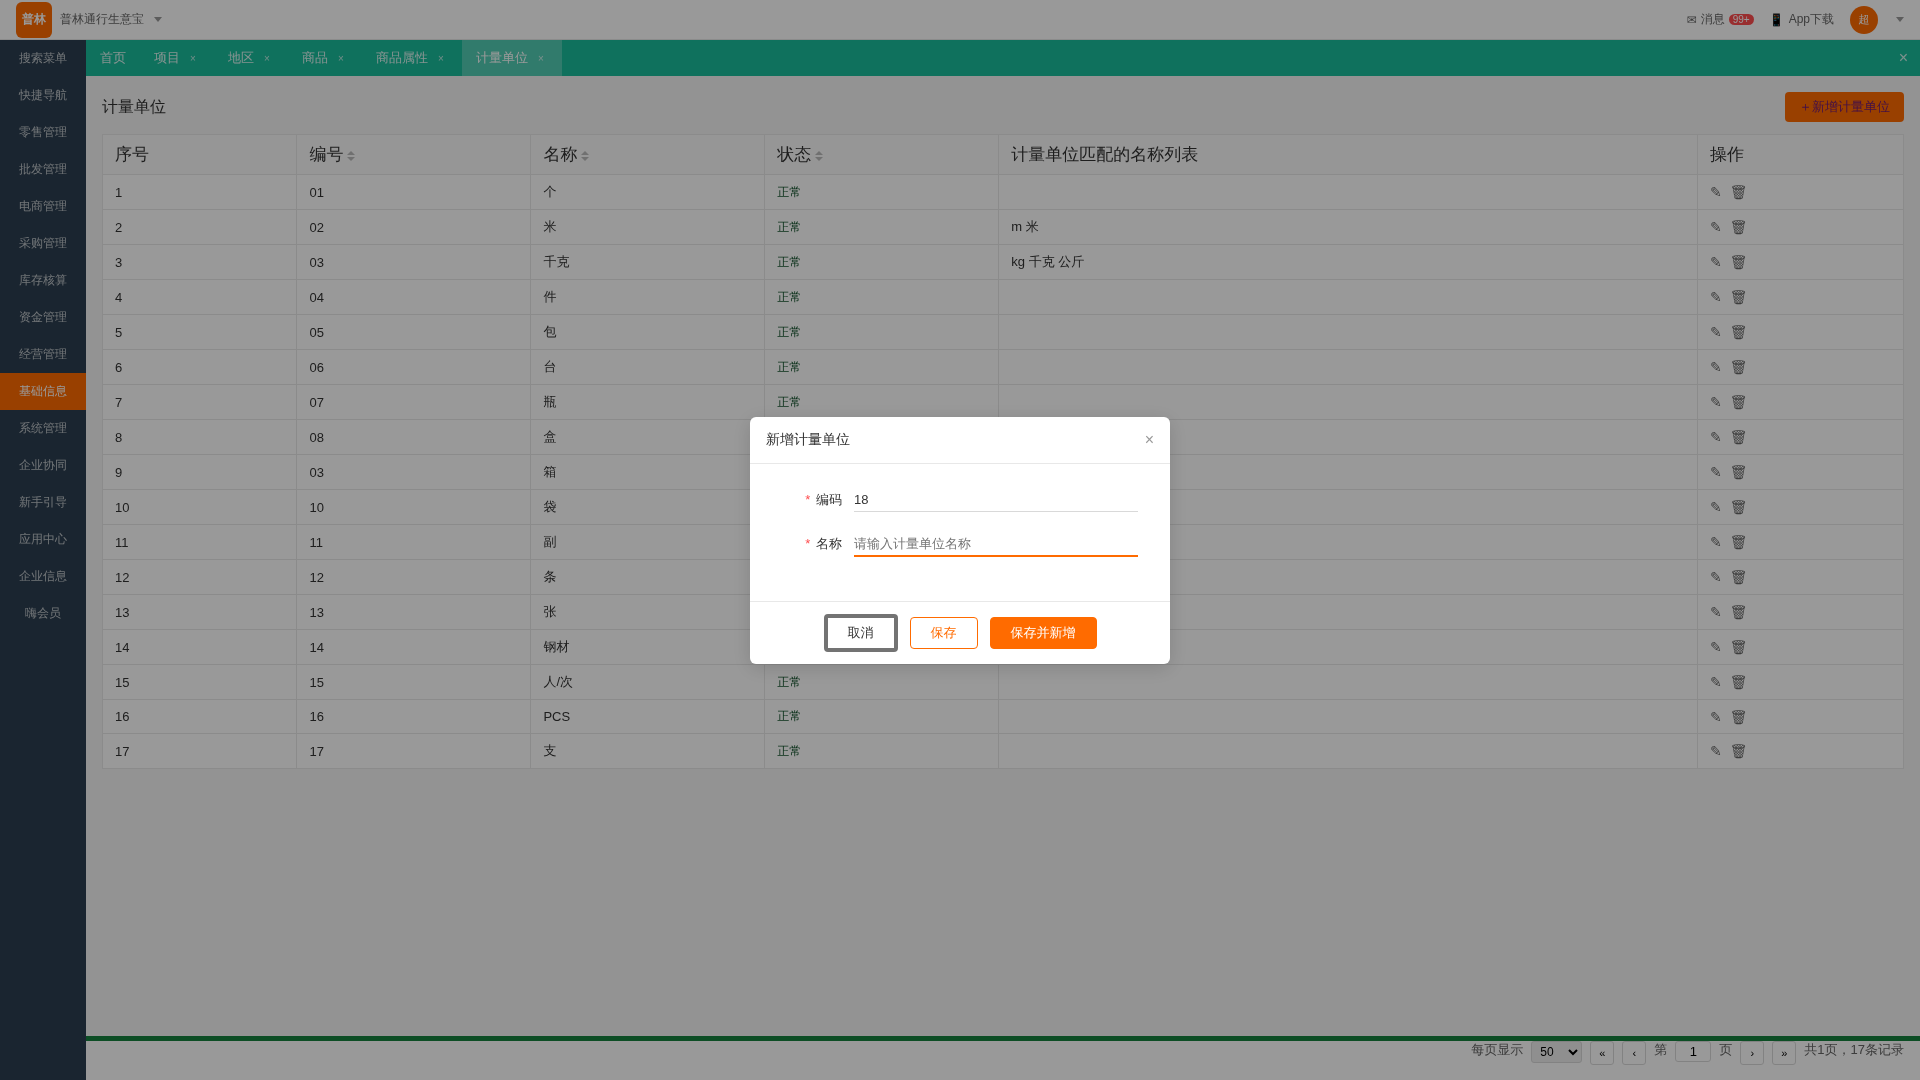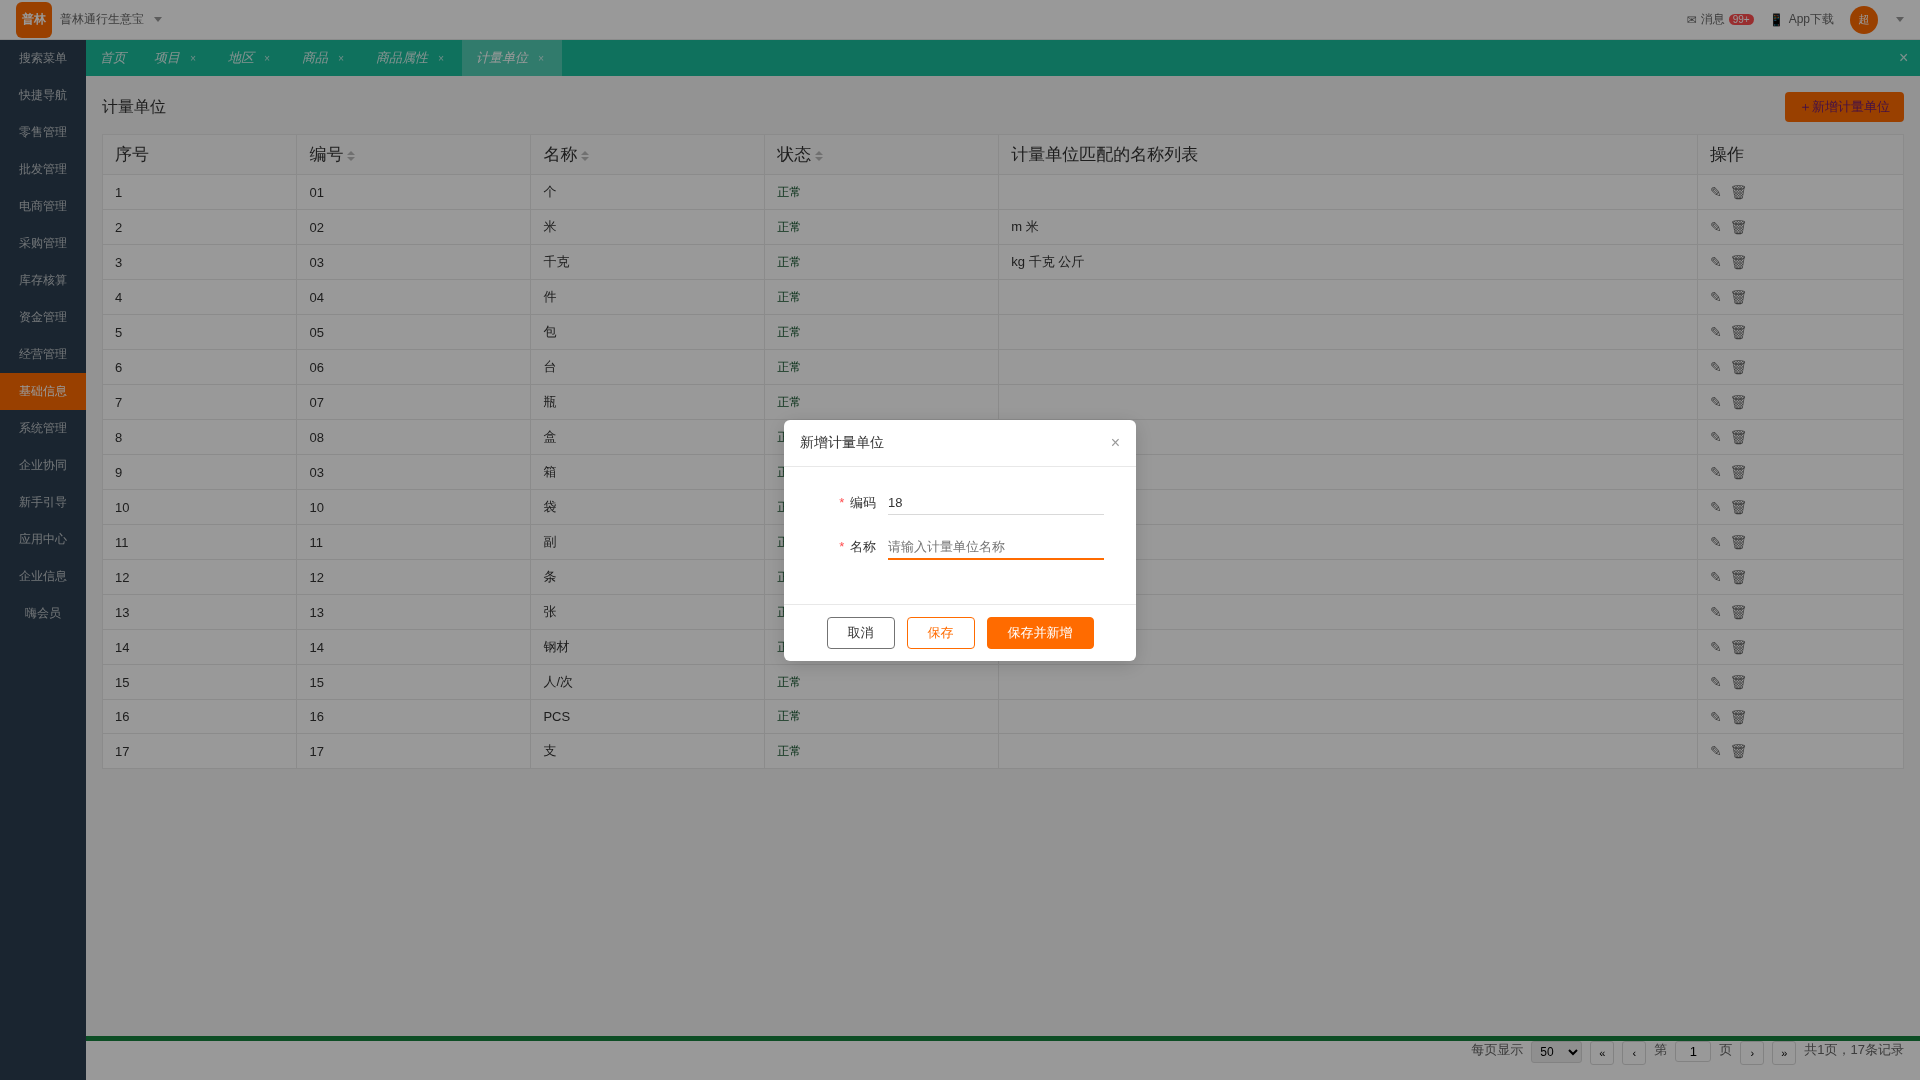--- a/index.html
+++ b/index.html
@@ -122,21 +122,20 @@
 
     
     .tabs-bar {
       height: 36px;
       background: #1abc9c;
       display: flex;
       align-items: center;
       padding: 0 0;
       flex-shrink: 0;
       position: relative;
-      font-style: italic;
     }
     .tab {
       height: 36px;
       padding: 0 14px;
       display: flex;
       align-items: center;
       color: rgba(255,255,255,0.85);
       font-size: 13px;
       cursor: pointer;
       gap: 6px;
@@ -292,21 +291,21 @@
       top: 0; left: 0; right: 0; bottom: 0;
       background: rgba(0,0,0,0.4);
       display: flex;
       align-items: center;
       justify-content: center;
       z-index: 1000;
     }
     .modal {
       background: #fff;
       border-radius: 6px;
-      width: 352px;
+      width: 420px;
       box-shadow: 0 4px 20px rgba(0,0,0,0.15);
       overflow: hidden;
     }
     .modal-header {
       padding: 14px 16px;
       border-bottom: 1px solid #e8e8e8;
       display: flex;
       align-items: center;
       justify-content: space-between;
     }
@@ -355,21 +354,21 @@
     }
     .modal-footer {
       padding: 12px 16px;
       display: flex;
       align-items: center;
       justify-content: center;
       gap: 12px;
       border-top: 1px solid #e8e8e8;
     }
     .btn-cancel {
-      border: 1px solid #737373;
+      border: 4px solid #737373;
       background: #fff;
       color: #333;
       padding: 6px 20px;
       border-radius: 4px;
       cursor: pointer;
       font-size: 13px;
     }
     .btn-save {
       border: 1px solid #ff6b00;
       background: #fff;

